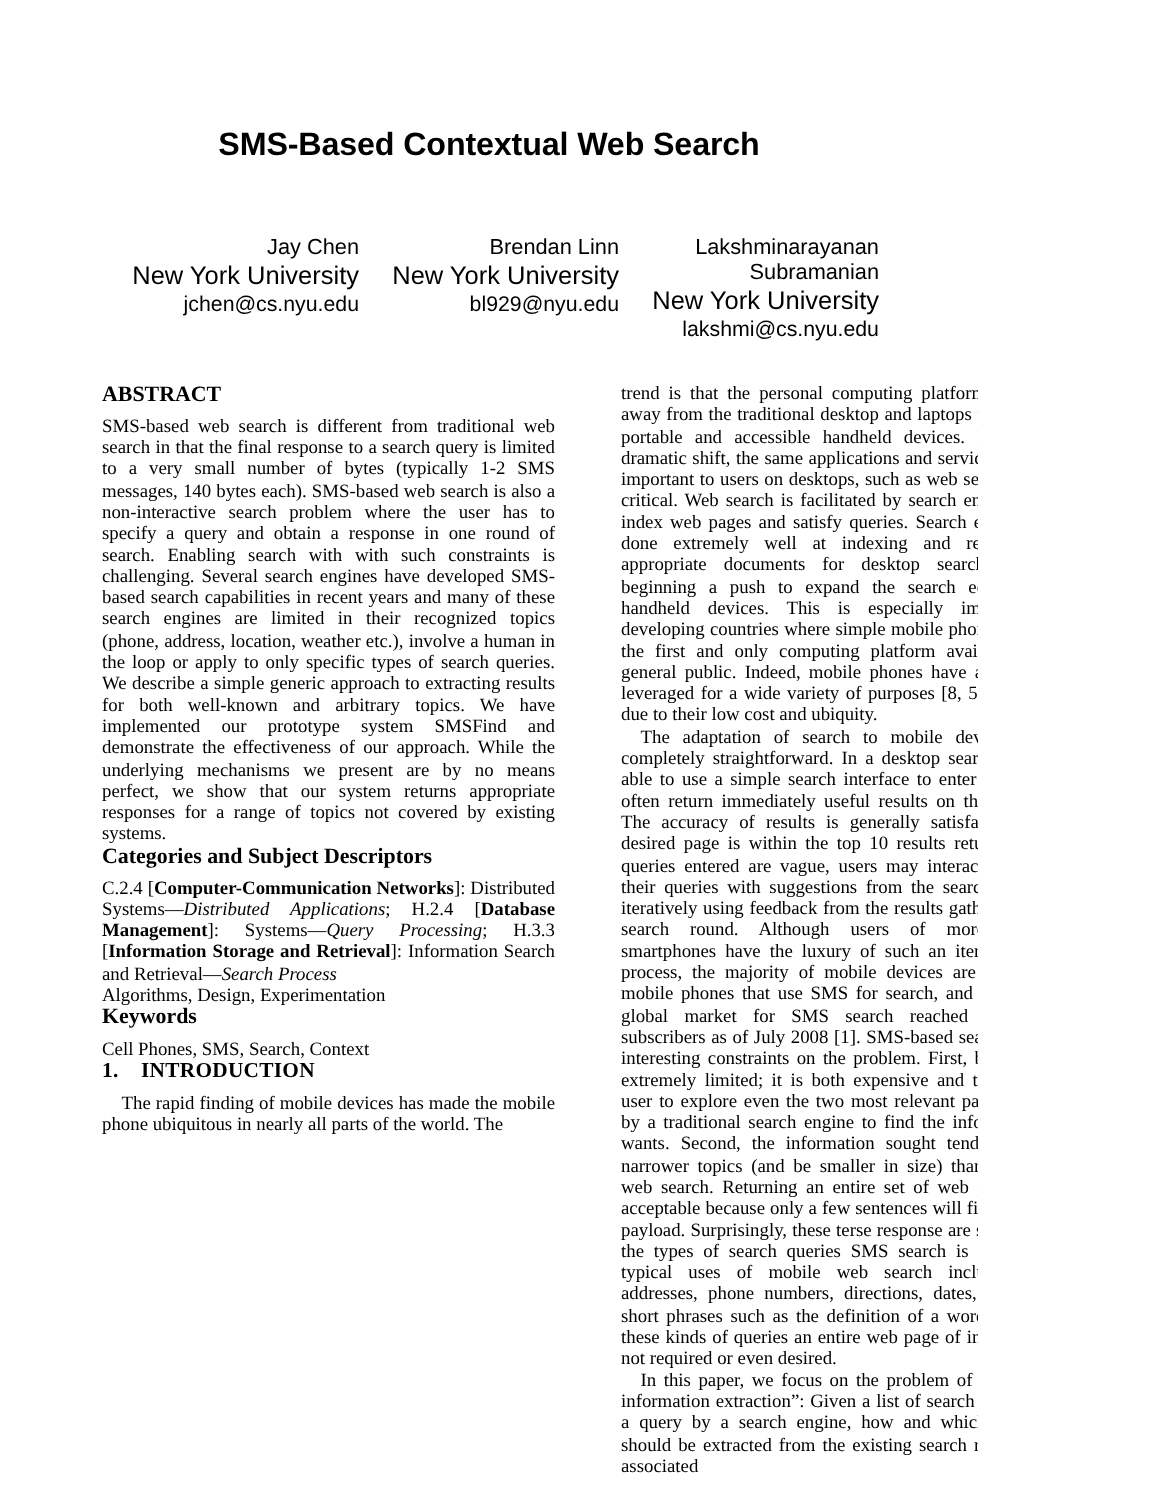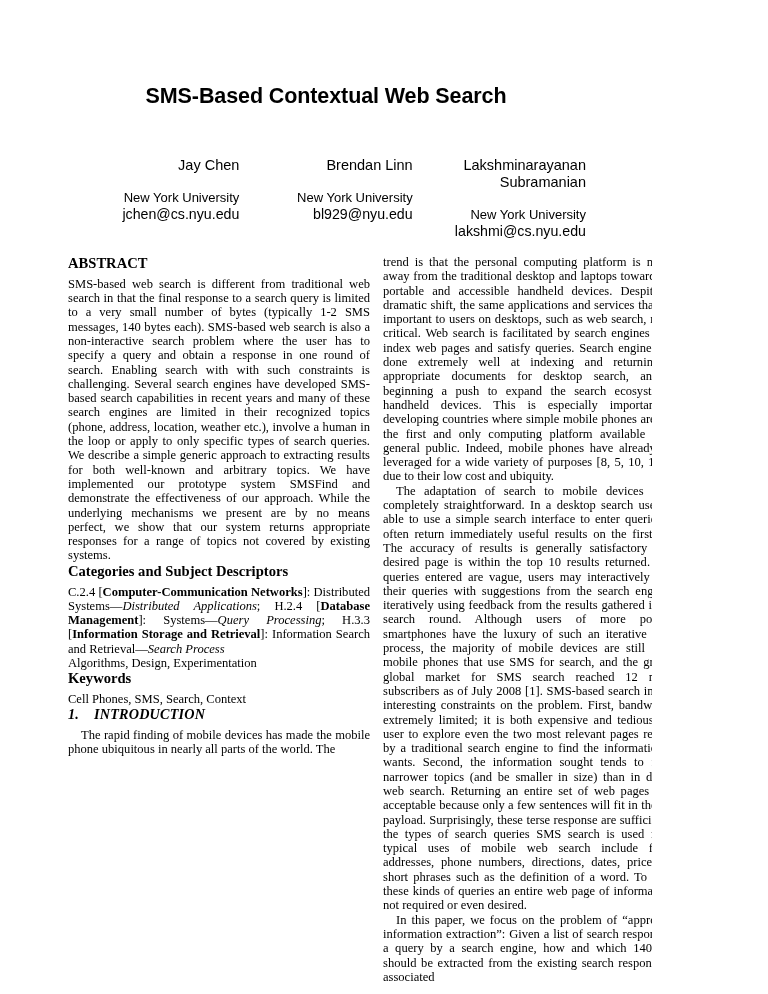--- a/index.html
+++ b/index.html
@@ -48,54 +48,53 @@
     font-family: "Liberation Sans", "DejaVu Sans", sans-serif;
     text-align: right;
     flex: 1 1 0;
     line-height: 1.18;
   }
   .author-name {
     font-size: 14.5px;
     display: block;
   }
   .author-affil {
-    font-size: 13px;
+    font-size: 17px;
     display: block;
-    margin-top: 16px;
+    margin-top: 0;
   }
   .author-email {
     font-size: 14.2px;
     display: block;
     margin-top: 1px;
   }
 
   
   .columns {
     position: absolute;
     top: 255px;
     left: 68px;
     right: 68px;
     display: flex;
-    gap: 13px;
+    gap: 44px;
   }
   .col {
     width: 302px;
     flex: 0 0 302px;
   }
   h2.section {
     font-family: "Liberation Serif", "DejaVu Serif", serif;
     font-weight: bold;
     font-size: 14.6px;
     margin: 0 0 5px 0;
     line-height: 1.15;
   }
   h2.section.numbered {
     font-size: 14.2px;
     letter-spacing: 0.2px;
-    font-style: italic;
   }
   h2.section.numbered .secnum {
     display: inline-block;
     width: 26px;
   }
   .gap-before { margin-top: 17px; }
 
   p.body {
     margin: 0;
     font-size: 12.55px;

